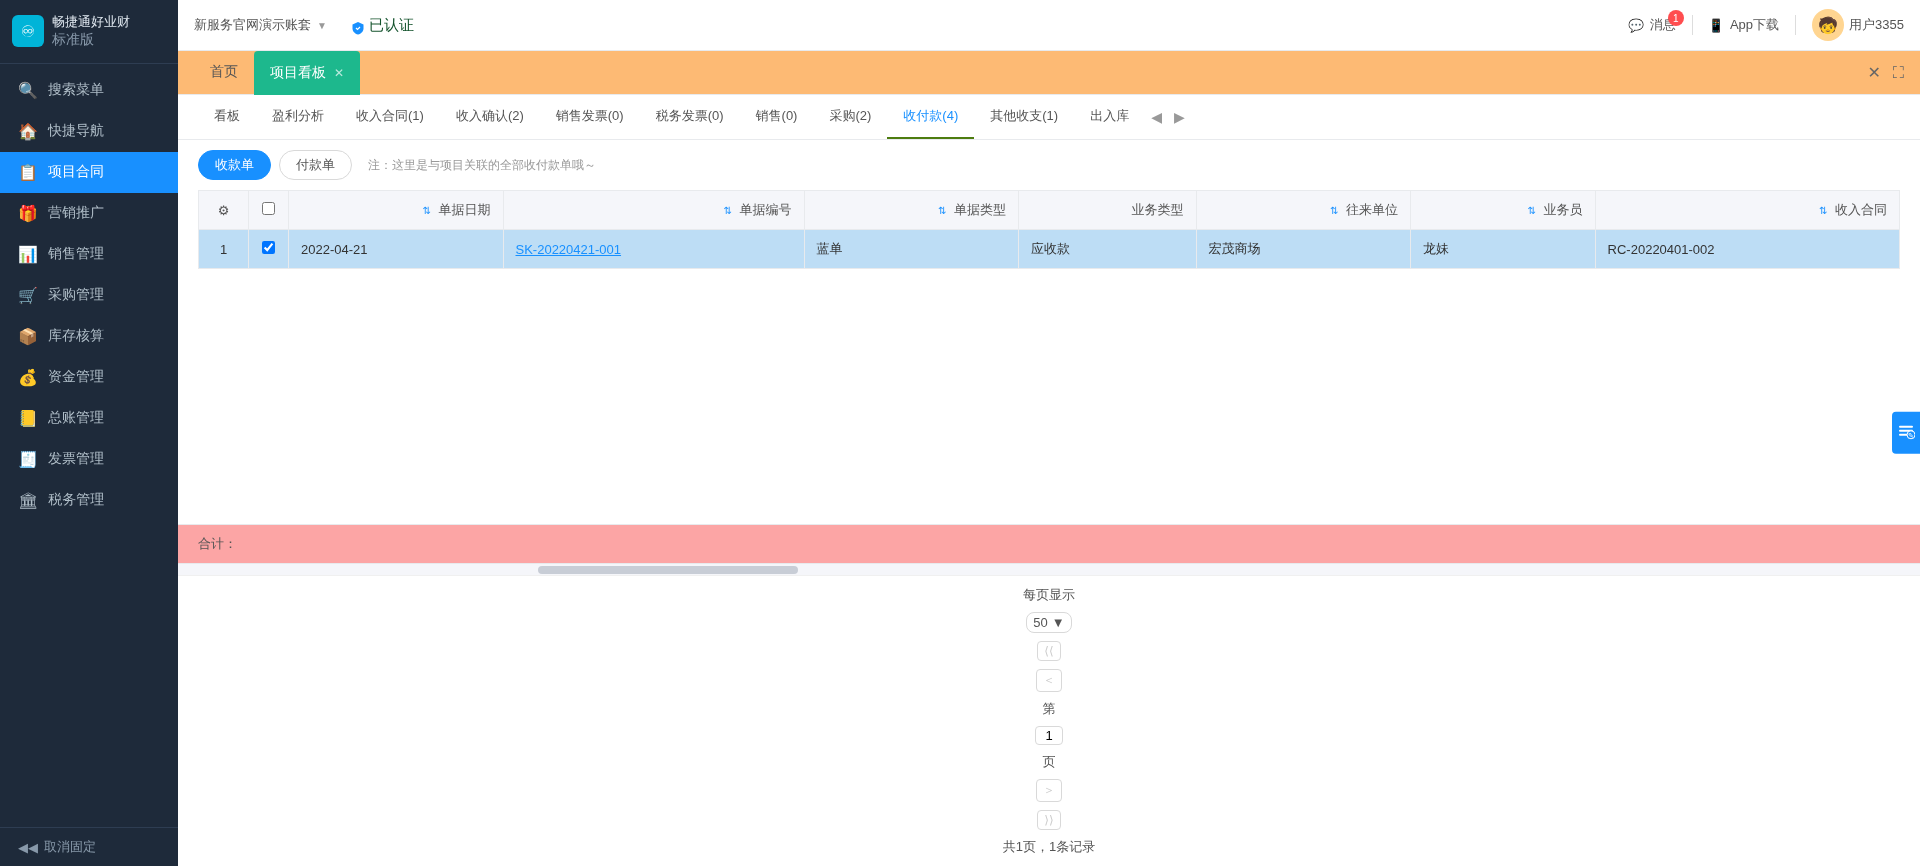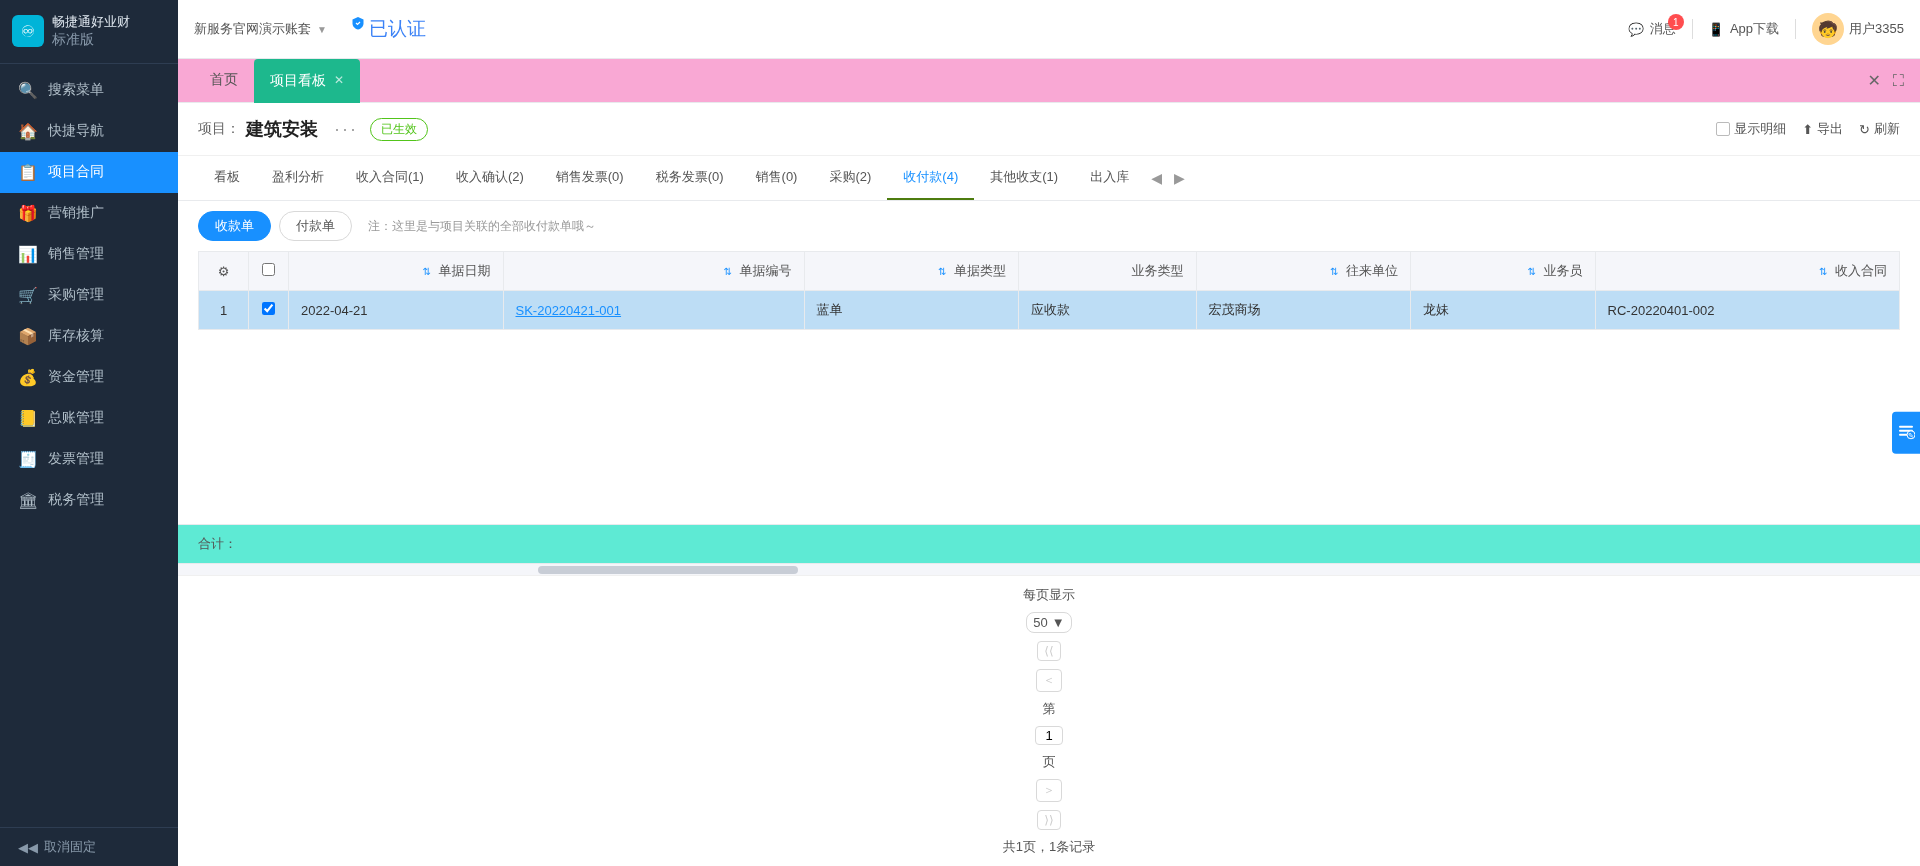--- a/index.html
+++ b/index.html
@@ -67,21 +67,21 @@
       overflow: hidden;
       background: #f5f6fa;
     }
 
     
     .topbar {
       background: white;
       display: flex;
       align-items: center;
       padding: 0 16px;
-      height: 59px;
+      height: 51px;
       border-bottom: 1px solid #e8eaed;
       flex-shrink: 0;
       gap: 16px;
     }
     .topbar-left {
       display: flex;
       align-items: center;
       gap: 8px;
       flex: 1;
     }
@@ -89,24 +89,24 @@
       display: flex;
       align-items: center;
       gap: 6px;
       color: #555;
       cursor: pointer;
       font-size: 13px;
     }
     .workspace-selector .chevron { color: #999; font-size: 10px; }
     .certified-badge {
       display: flex;
-      align-items: flex-start;
+      align-items: flex-end;
       gap: 4px;
-      color: #3b82f6;
-      font-size: 19px;
+      color: #14532d;
+      font-size: 15px;
       margin-left: 16px;
     }
     .topbar-right {
       display: flex;
       align-items: center;
       gap: 16px;
     }
     .topbar-btn {
       display: flex;
       align-items: center;
@@ -137,28 +137,27 @@
       background: #ffd591;
       border-radius: 50%;
       display: flex;
       align-items: center;
       justify-content: center;
       font-size: 16px;
     }
 
     
     .tabs-bar {
-      background: #f9a8d4;
+      background: #fdba74;
       display: flex;
       align-items: center;
       padding: 0 16px;
       border-bottom: 1px solid #e8eaed;
       height: 44px;
       flex-shrink: 0;
-      font-family: Liberation Serif, serif;
     }
     .tab {
       padding: 0 16px;
       height: 44px;
       display: flex;
       align-items: center;
       cursor: pointer;
       font-size: 14px;
       color: #555;
       border-bottom: 2px solid transparent;
@@ -344,21 +343,21 @@
     tbody tr.selected { background: #bdddf5; }
     tbody td {
       padding: 10px 12px;
       border: 1px solid #e8eaed;
       color: #333;
     }
     .link-text { color: #1890ff; text-decoration: underline; cursor: pointer; }
 
     
     .total-row {
-      background: #5eead4;
+      background: #fca5a5;
       padding: 10px 20px;
       font-size: 13px;
       color: #555;
       border-top: 1px solid #e8eaed;
       flex-shrink: 0;
     }
 
     
     .scrollbar-row {
       height: 12px;
@@ -546,40 +545,20 @@
       <span class="tab-close">✕</span>
     </div>
     <div class="window-controls">
       <span class="win-btn">✕</span>
       <span class="win-btn">⛶</span>
     </div>
   </div>
 
   <div class="content">
 
-    <div class="project-header">
-      <span class="project-title-label">项目：</span>
-      <span class="project-title">建筑安装</span>
-      <span class="project-more">···</span>
-      <span class="status-badge">已生效</span>
-      <div class="project-actions">
-        <div class="project-action-btn">
-          <span class="checkbox-display"></span>
-          <span>显示明细</span>
-        </div>
-        <div class="project-action-btn">
-          <span>⬆</span>
-          <span>导出</span>
-        </div>
-        <div class="project-action-btn">
-          <span>↻</span>
-          <span>刷新</span>
-        </div>
-      </div>
-    </div>
 
     <div class="nav-tabs">
       <div class="nav-tab"><span>看板</span></div>
       <div class="nav-tab"><span>盈利分析</span></div>
       <div class="nav-tab"><span>收入合同(1)</span></div>
       <div class="nav-tab"><span>收入确认(2)</span></div>
       <div class="nav-tab"><span>销售发票(0)</span></div>
       <div class="nav-tab"><span>税务发票(0)</span></div>
       <div class="nav-tab"><span>销售(0)</span></div>
       <div class="nav-tab"><span>采购(2)</span></div>

